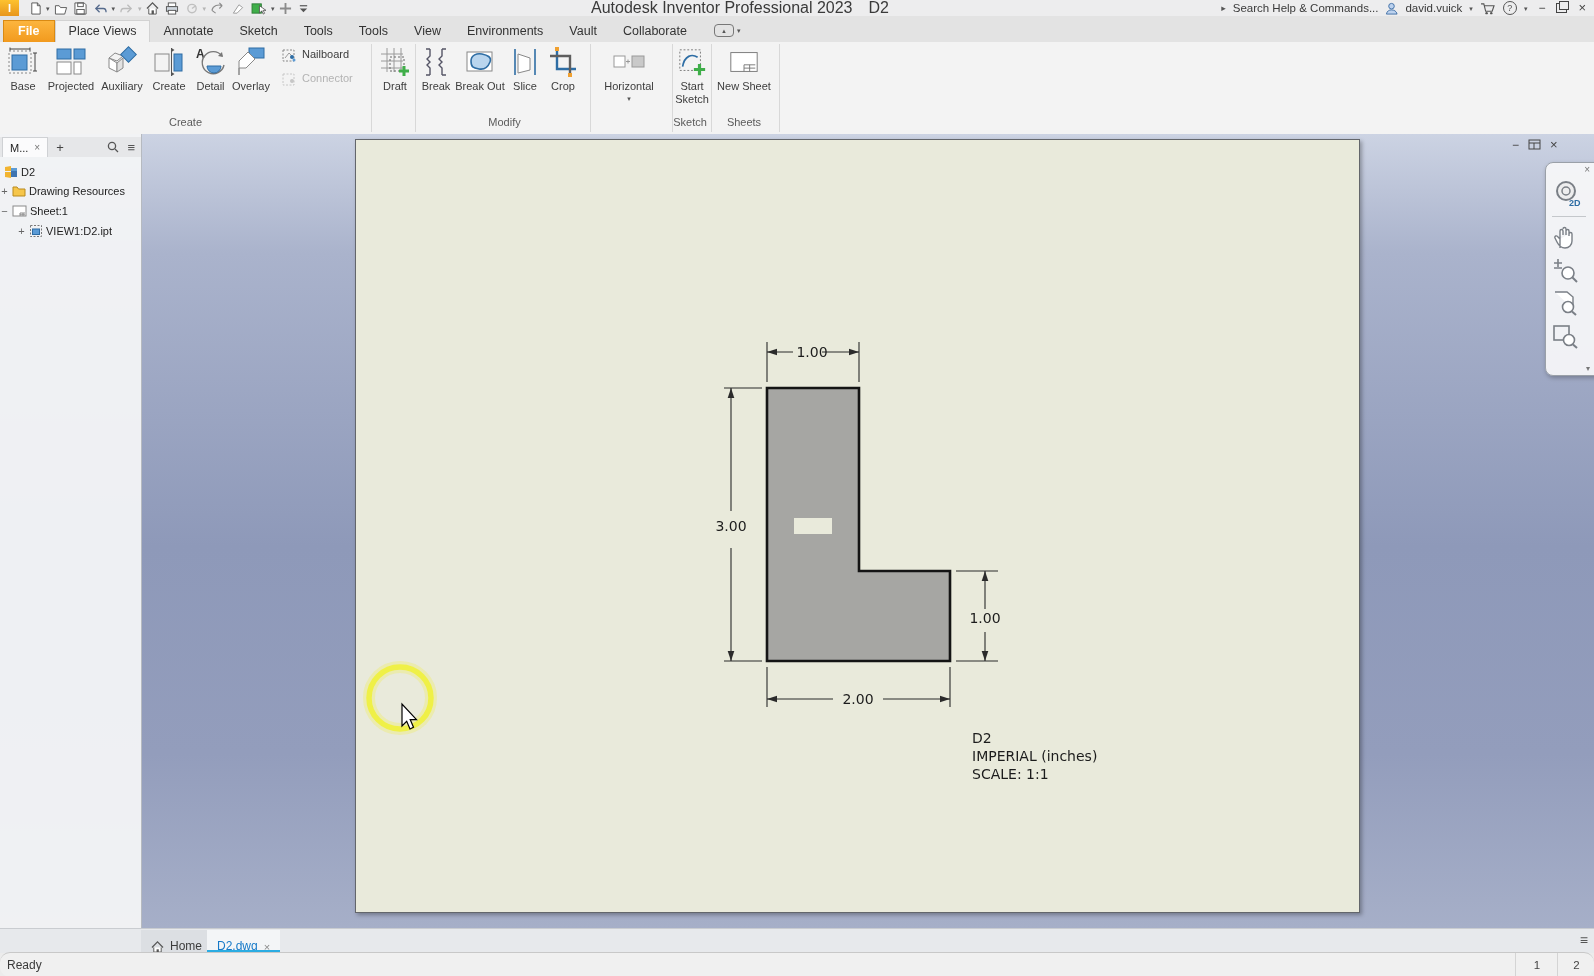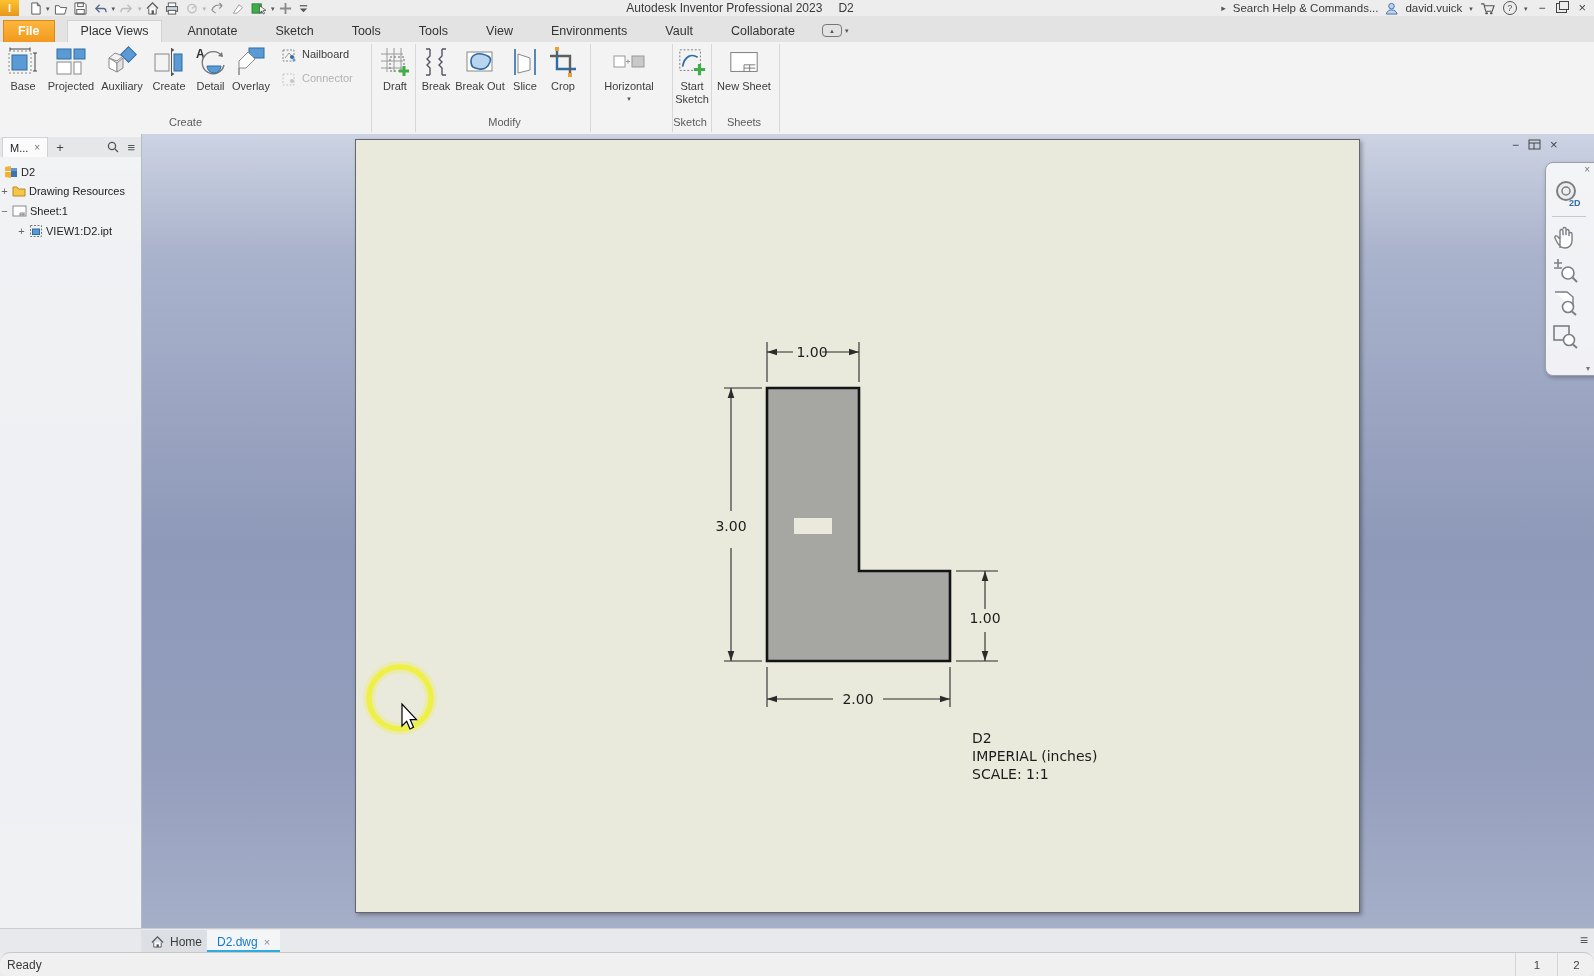--- a/index.html
+++ b/index.html
@@ -9,31 +9,31 @@
   
   .titlebar{position:absolute;left:0;top:0;width:1594px;height:16px;background:#ededee;
             display:flex;align-items:center;font-size:11px;color:#3c3c3c;}
   .logo{width:19px;height:16px;background:linear-gradient(180deg,#fdc22f,#e8961c);
         display:flex;align-items:center;justify-content:center;}
   .logo span{color:#fff;font-weight:bold;font-size:11px;}
   .qat{display:flex;align-items:center;gap:2px;margin-left:8px;}
   .qat .qi{display:flex;align-items:center;height:14px;padding:0 2px;}
   .caret{font-size:7px;color:#555;line-height:1;}
   .caret.dim{color:#b5b5b5;}
-  .title-center{position:absolute;left:555px;width:370px;text-align:center;font-size:12px;color:#3a3a3a;white-space:nowrap;}
+  .title-center{position:absolute;left:555px;width:370px;text-align:center;font-size:16px;color:#3a3a3a;white-space:nowrap;}
   .title-center .doc{margin-left:16px;}
   .tb-right{position:absolute;right:4px;top:0;height:16px;display:flex;align-items:center;gap:7px;font-size:11.5px;color:#3a3a3a;}
   .winbtn{font-size:12px;color:#444;padding:0 4px;line-height:16px;}
   .restore-box{width:9px;height:8px;border:1px solid #444;position:relative;}
   .restore-box:before{content:"";position:absolute;left:2px;top:-3px;width:8px;height:7px;border:1px solid #444;background:#ededee;}
   .help-circle{width:12px;height:12px;border:1.2px solid #555;border-radius:50%;display:flex;align-items:center;justify-content:center;font-size:9px;color:#555;}
   
   .tabrow{position:absolute;left:0;top:16px;width:1594px;height:26px;background:#e3e3e3;
           display:flex;align-items:flex-end;font-size:12.5px;color:#333;}
-  .rtab{padding:4px 13px 5px;line-height:1;margin-left:12px;}
+  .rtab{padding:4px 13px 5px;line-height:1;}
   .rtab.file{background:linear-gradient(180deg,#fcb53e,#f29a1e);color:#fff;font-weight:bold;
              border:1px solid #d98a13;border-bottom:none;margin-left:3px;padding:4px 14px 5px;}
   .rtab.active{background:#f3f3f3;border:1px solid #d2d2d2;border-bottom:none;}
   .ribbon-toggle{display:flex;align-items:center;gap:3px;margin-left:14px;padding-bottom:5px;}
   .rt-box{width:18px;height:11px;border:1px solid #777;border-radius:4px;display:flex;align-items:center;justify-content:center;font-size:6px;color:#555;}
   
   .ribbon{position:absolute;left:0;top:42px;width:1594px;height:92px;background:#f3f3f3;border-bottom:1px solid #c6c6c6;}
   .rdiv{position:absolute;top:2px;bottom:2px;width:1px;background:#d8d8d8;}
   .rbtn{position:absolute;top:3px;display:flex;flex-direction:column;align-items:center;font-size:11px;color:#3d3d3d;}
   .rbtn .ric{height:34px;display:flex;align-items:center;justify-content:center;}
@@ -60,21 +60,21 @@
   
   .docwin{position:absolute;left:1512px;top:3px;display:flex;align-items:center;gap:9px;color:#444;font-size:12px;}
   .navbar{position:absolute;left:1545px;top:28px;width:58px;height:212px;background:rgba(247,247,248,.92);
           border:1px solid #9aa0a8;border-radius:8px;box-shadow:1px 2px 4px rgba(0,0,0,.25);}
   .nav-close{position:absolute;right:14px;top:1px;font-size:10px;color:#777;}
   .nav-stack{position:absolute;left:6px;top:16px;display:flex;flex-direction:column;gap:7px;}
   .nav-sep{width:34px;height:1px;background:#c4c7cb;}
   .nav-foot{position:absolute;right:14px;bottom:2px;font-size:8px;color:#777;}
   
   .doctabs{position:absolute;left:0;top:928px;width:1594px;height:24px;background:#e7e9ec;border-top:1px solid #c9ccd0;}
-  .dtab{position:absolute;top:1px;height:23px;display:flex;align-items:center;gap:6px;font-size:12px;padding:0 10px;}
+  .dtab{position:absolute;top:1px;height:23px;display:flex;align-items:flex-end;gap:6px;font-size:12px;padding:0 10px;}
   .dtab.home{left:141px;background:#dcdfe3;border-right:1px solid #c6c9cd;color:#3c3c3c;}
   .dtab.activedoc{left:207px;background:#f3f5f7;color:#1579c8;}
   .dtab .underline{position:absolute;left:0;right:0;bottom:0;height:3px;}
   .dtab .x{color:#8a8a8a;font-size:11px;}
   .dt-burger{position:absolute;right:6px;top:3px;font-size:14px;color:#555;}
   
   .statusbar{position:absolute;left:0;top:952px;width:1594px;height:24px;background:#f0f0f0;border-top:1px solid #c8c8c8;
              font-size:12px;color:#3a3a3a;border-radius:10px;}
   .ready{position:absolute;left:7px;top:5px;}
   .sheetcell{position:absolute;top:0;height:24px;width:42px;border-left:1px solid #d4d4d4;

